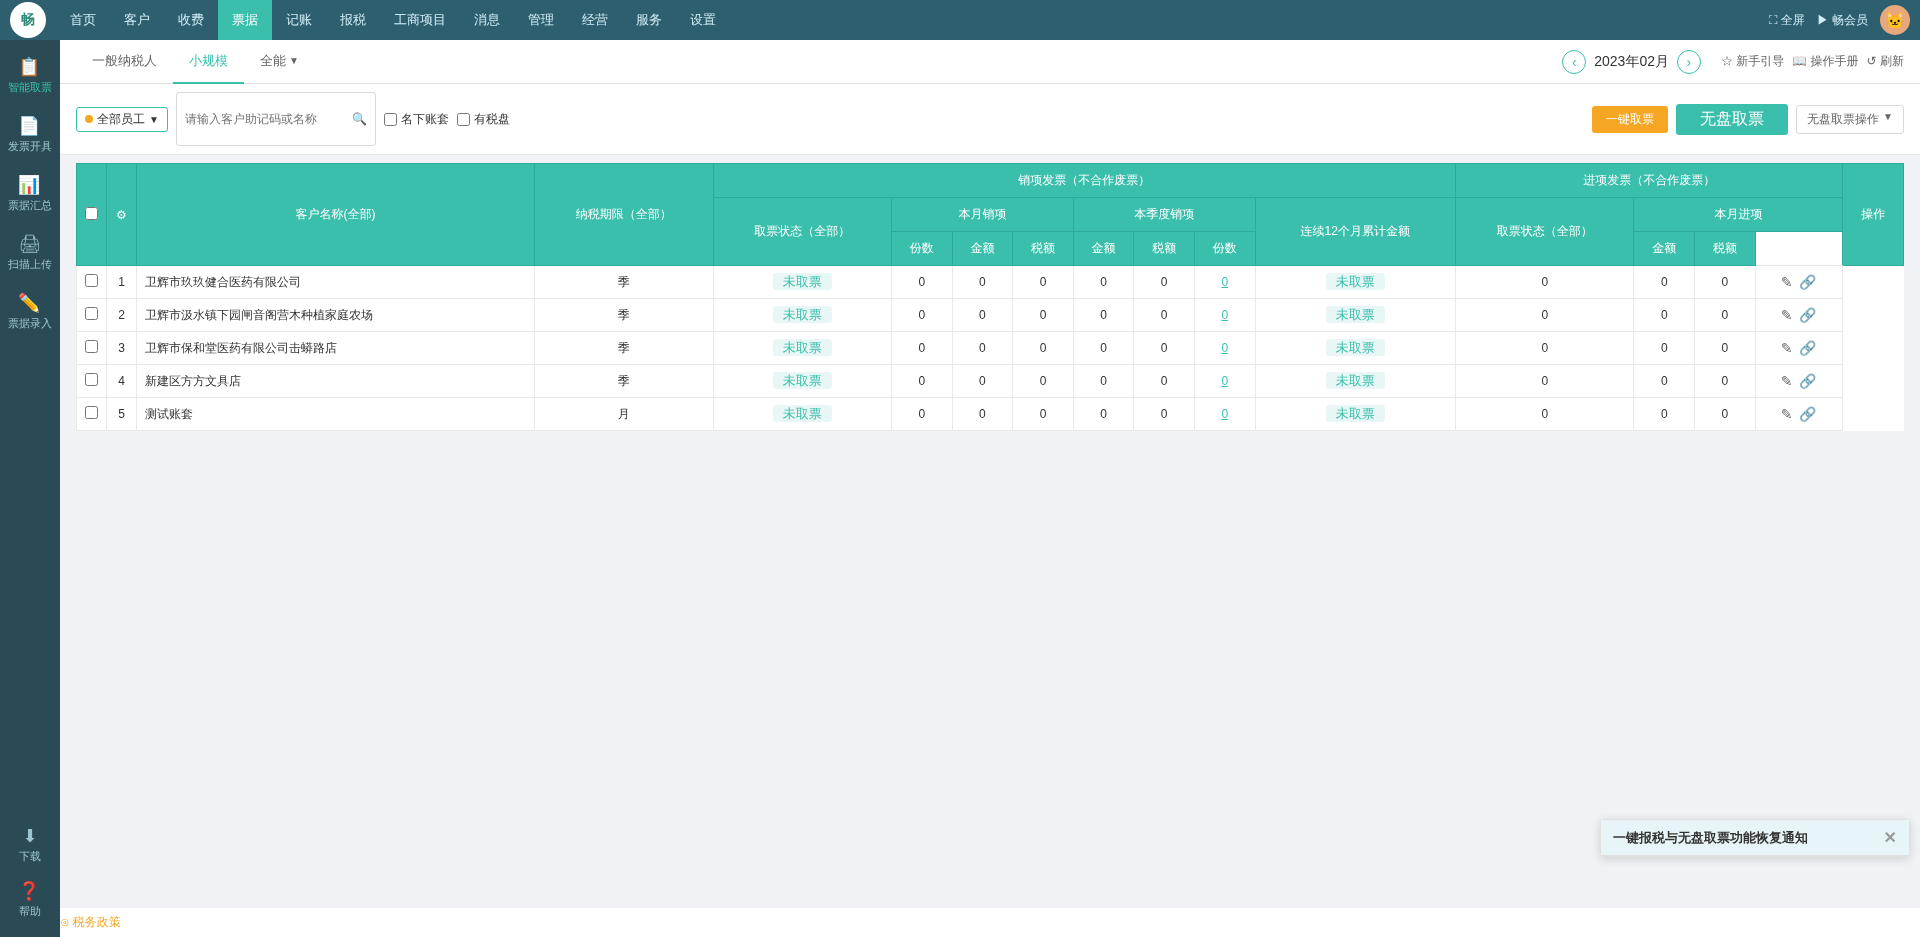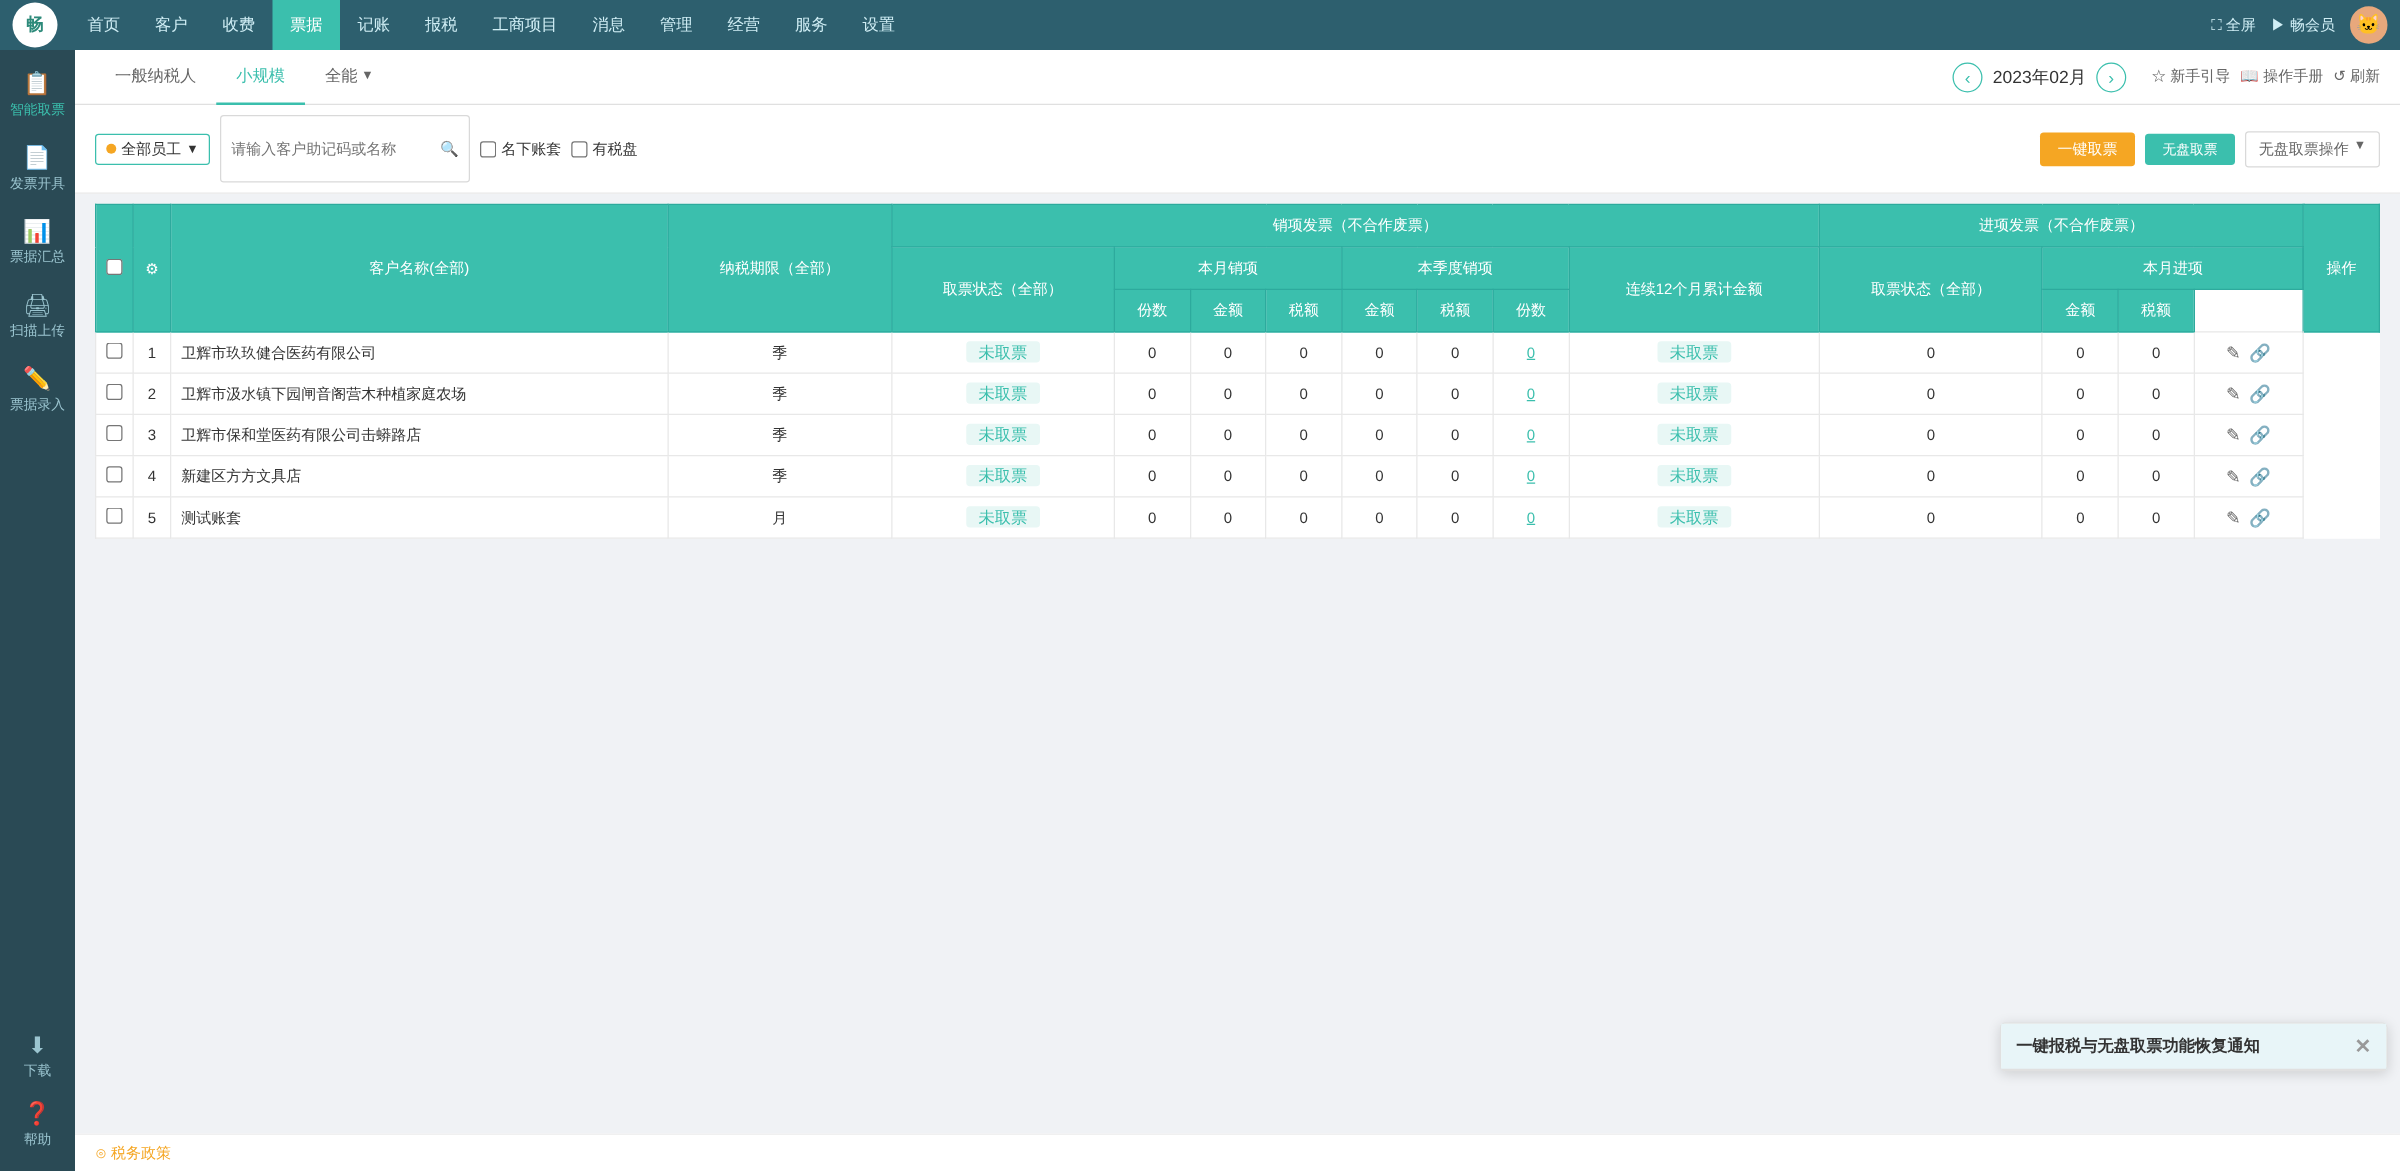--- a/index.html
+++ b/index.html
@@ -93,22 +93,22 @@
     }
     .search-box input {
       border: none; outline: none; font-size: 12px; width: 100%; color: #999;
     }
     .checkbox-item { display: flex; align-items: center; gap: 4px; font-size: 12px; color: #333; cursor: pointer; }
     .btn-primary {
       background: #f5a623; color: #fff; border: none; padding: 5px 14px;
       border-radius: 3px; cursor: pointer; font-size: 12px;
     }
     .btn-danger {
-      background: #3bbfad; color: #fff; border: none; padding: 5px 14px;
-      border-radius: 3px; cursor: pointer; font-size: 11px;
+      background: #3bbfad; color: #fff; border: none; padding: 5px 24px;
+      border-radius: 3px; cursor: pointer; font-size: 16px;
     }
     .btn-default {
       background: #fff; color: #666; border: 1px solid #d9d9d9; padding: 5px 10px;
       border-radius: 3px; cursor: pointer; font-size: 12px; display: flex; gap: 4px;
     }
     .toolbar-spacer { flex: 1; }
 
     
     .table-container { flex: 1; overflow: auto; padding: 8px 16px; }
     table { width: 100%; border-collapse: collapse; background: #fff; }
@@ -405,21 +405,21 @@
       <td>
         <span class="action-icon">✎</span>
         <span class="action-icon">🔗</span>
       </td>
     </tr>
           </tbody>
       </table>
 
     </div>
 
-    <div style="padding: 6px 16px; font-size: 12px; color: #f5a623; cursor: pointer; background: #fff; border-top: 1px solid #f0f0f0;">⊙ 税务政策</div>
+    <div style="padding: 6px 0; font-size: 12px; color: #f5a623; cursor: pointer; background: #fff; border-top: 1px solid #f0f0f0;">⊙ 税务政策</div>
   </div>
 </div>
 
 <div class="notification-popup" id="notification-popup">
   <div class="notification-header">
     <span>一键报税与无盘取票功能恢复通知</span>
     <span class="notification-close">✕</span>
   </div>
 </div>
 

